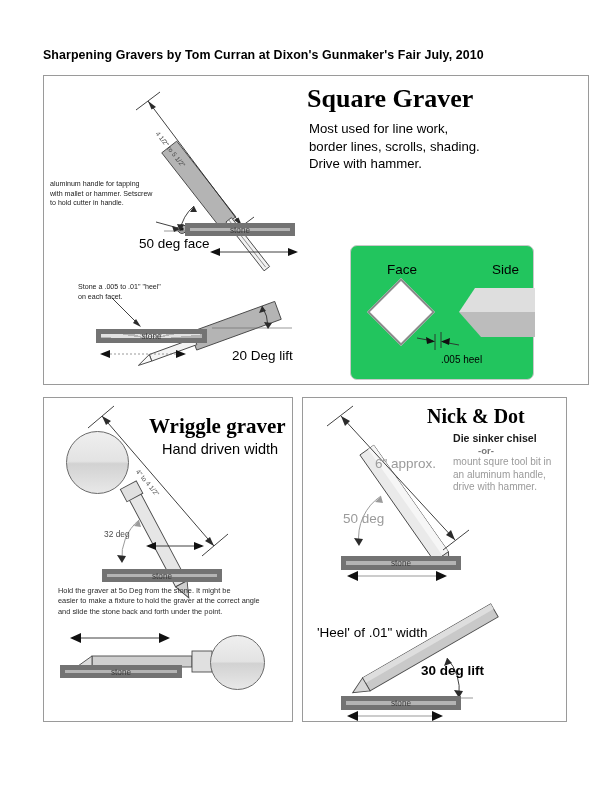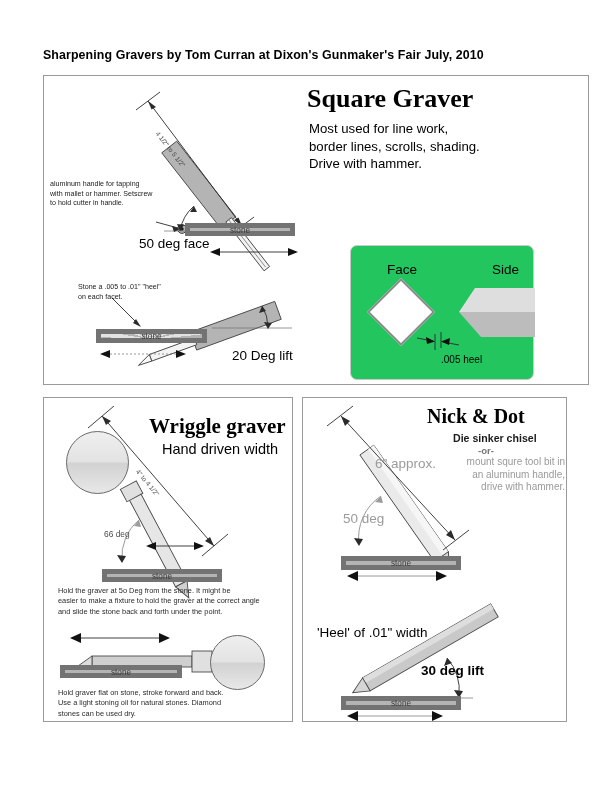--- a/index.html
+++ b/index.html
@@ -46,21 +46,21 @@
   .ln{stroke:#2b2b2b;stroke-width:0.9;fill:none;}
   .ln-thin{stroke:#6f6f6f;stroke-width:0.7;fill:none;}
   .ln-gray{stroke:#9b9b9b;stroke-width:1;fill:none;}
   .shp{stroke:#4a4a4a;stroke-width:0.9;}
 
   .wr-title{position:absolute;left:105px;top:16px;font-size:21px;}
   .wr-sub{position:absolute;left:118px;top:43px;font-size:14.5px;}
   .nd-title{position:absolute;left:124px;top:7px;font-size:20px;}
   .nd-l1{position:absolute;left:150px;top:34px;font-size:10.6px;font-weight:bold;color:#1a1a1a;}
   .nd-l2{position:absolute;left:150px;top:47px;font-size:9.6px;font-weight:bold;color:#777;margin-left:25px;}
-  .nd-l3{position:absolute;left:150px;top:58px;font-size:10px;line-height:12.6px;color:#9a9a9a;text-align:right;}
+  .nd-l3{position:absolute;left:150px;top:58px;font-size:10px;line-height:12.6px;color:#9a9a9a;}
 </style>
 </head>
 <body>
 
 <div class="page">
 
   <div class="doc-title">Sharpening Gravers by Tom Curran  at  Dixon's Gunmaker's Fair  July, 2010</div>
 
   <div class="panel" id="panel-square">
 
@@ -194,21 +194,21 @@
 
       <line x1="104" y1="148" x2="158" y2="148" class="ln"></line>
       <path d="M102 148 L112 144 L112 152 Z" fill="#111"></path>
       <path d="M160 148 L150 144 L150 152 Z" fill="#111"></path>
     </svg>
 
     <div class="ball" style="left:22px;top:33px;width:61px;height:61px;"></div>
 
     <div class="dimtxt" style="left:96px;top:70px;transform:rotate(50deg);transform-origin:left top;">4" to 4 1/2"</div>
 
-    <div class="ann-note" style="left:60px;top:131px;font-size:8.4px;color:#4c4c4c;">66 deg</div>
+    <div class="ann-note" style="left:60px;top:131px;font-size:8.4px;color:#4c4c4c;">32 deg</div>
 
     <div class="stone" style="left:58px;top:171px;width:120px;height:13px;">
       <span>stone</span>
     </div>
 
     <div class="ann-note" style="left:14px;top:188px;width:226px;">
       <div>Hold the graver at 5o Deg from the stone. It might be</div>
       <div>easier to make a fixture to hold the graver at the correct angle</div>
       <div>and slide the stone back and forth under the point.</div>
     </div>
@@ -222,25 +222,20 @@
       <path d="M48 258 L34 268 L48 269 Z" class="shp" fill="#dcdcdc"></path>
       <rect x="148" y="253" width="20" height="21" class="shp" fill="#e0e0e0"></rect>
     </svg>
 
     <div class="ball" style="left:166px;top:237px;width:53px;height:53px;"></div>
 
     <div class="stone" style="left:16px;top:267px;width:122px;height:13px;">
       <span>stone</span>
     </div>
 
-    <div class="ann-note" style="left:14px;top:290px;width:226px;">
-      <div>Hold graver flat on stone, stroke forward and back.</div>
-      <div>Use a light stoning oil for natural stones. Diamond</div>
-      <div>stones can be used dry.</div>
-    </div>
   </div>
 
   <div class="panel" id="panel-nick">
 
     <div class="hd-serif nd-title">Nick &amp; Dot</div>
     <div class="nd-l1">Die sinker chisel</div>
     <div class="nd-l2">-or-</div>
     <div class="nd-l3" style="width:112px;">
       <div>mount squre tool bit in</div>
       <div>an aluminum handle,</div>

